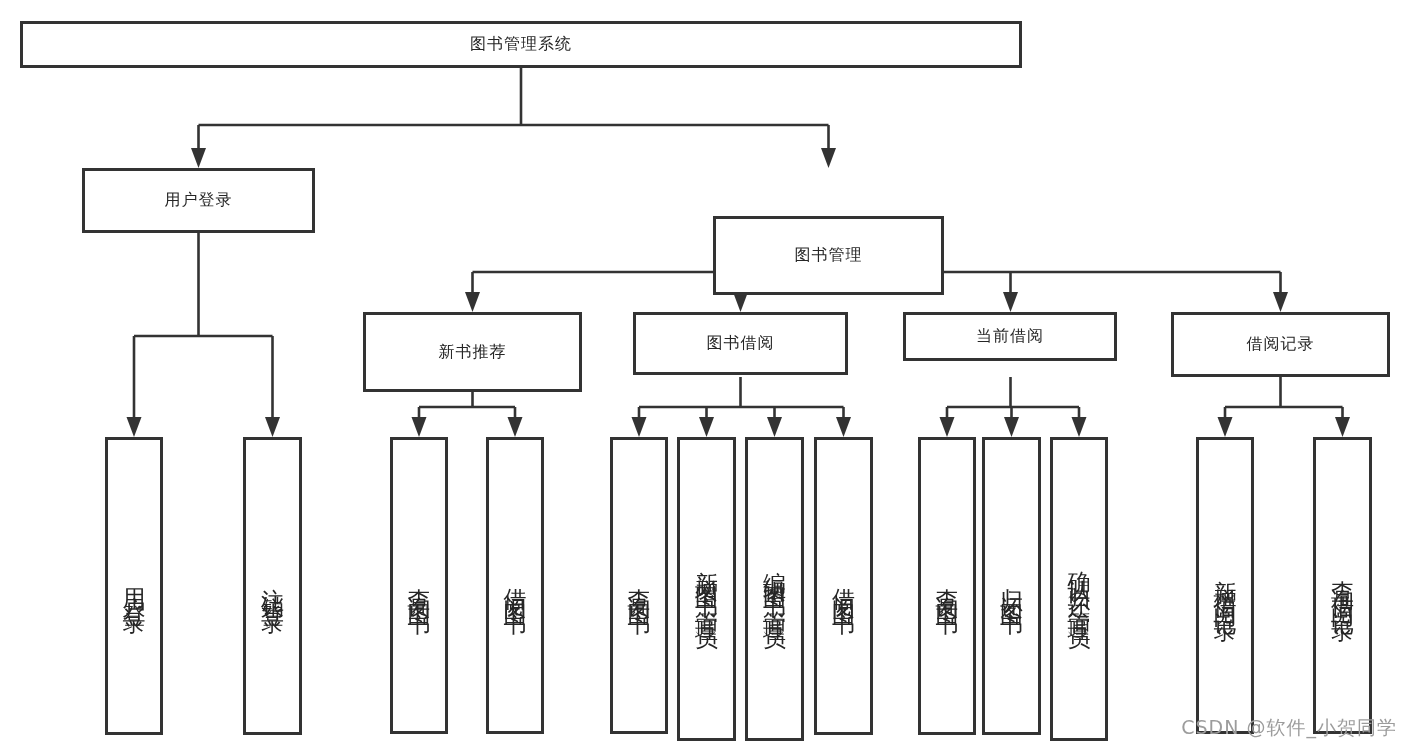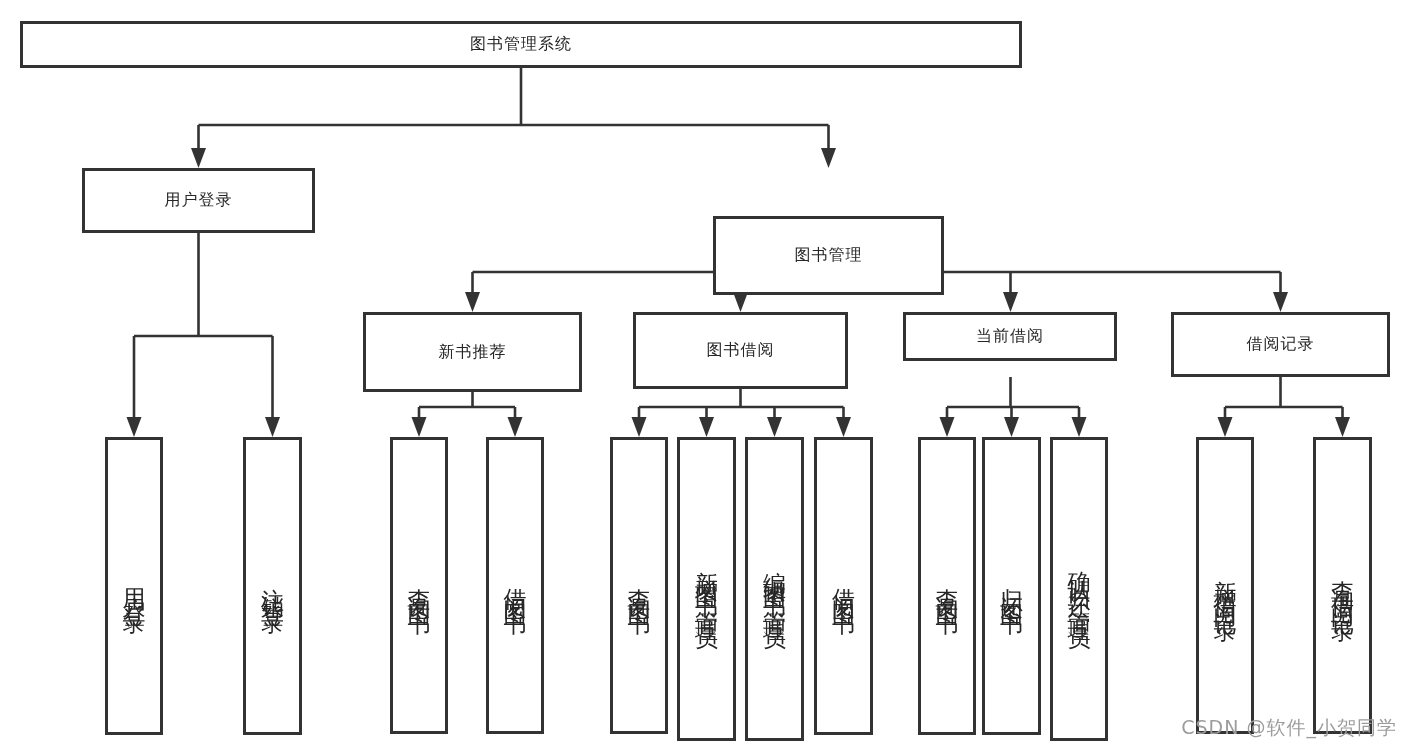--- a/index.html
+++ b/index.html
@@ -117,21 +117,21 @@
     <polygon points="1217.5,417 1232.5,417 1225,437"></polygon>
     <polygon points="1335,417 1350,417 1342.5,437"></polygon>
   </svg>
 
   <div class="node hbox" style="left:20px; top:21px; width:1002px; height:47px;">图书管理系统</div>
 
   <div class="node hbox" style="left:82px; top:168px; width:233px; height:65px;">用户登录</div>
   <div class="node hbox" style="left:713px; top:168px; width:231px; height:79px;margin-top:48px;">图书管理</div>
 
   <div class="node hbox" style="left:363px; top:312px; width:219px; height:80px;">新书推荐</div>
-  <div class="node hbox" style="left:633px; top:312px; width:215px; height:77px;">图书借阅</div>
+  <div class="node hbox" style="left:633px; top:312px; width:215px; height:63px;">图书借阅</div>
   <div class="node hbox" style="left:903px; top:312px; width:214px; height:49px;">当前借阅</div>
   <div class="node hbox" style="left:1171px; top:312px; width:219px; height:65px;">借阅记录</div>
 
   <div class="node vbox" style="left:105px; top:437px; width:58px; height:298px;">
     <span class="vtext">用户登录</span>
   </div>
   <div class="node vbox" style="left:243px; top:437px; width:59px; height:298px;">
     <span class="vtext">注销登录</span>
   </div>
 

